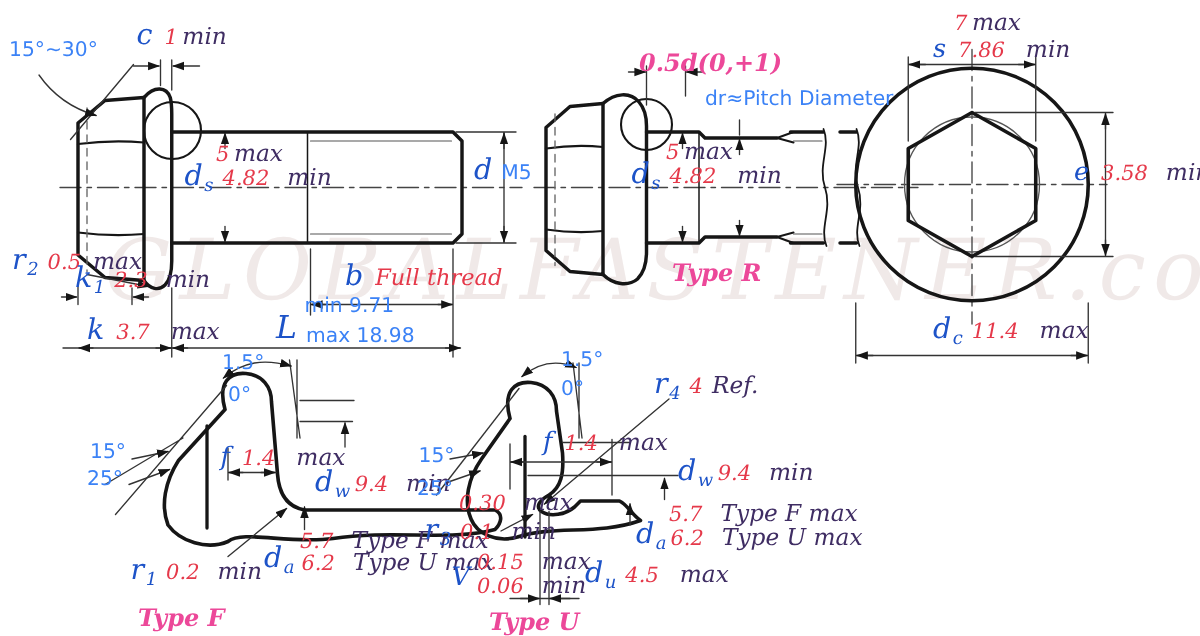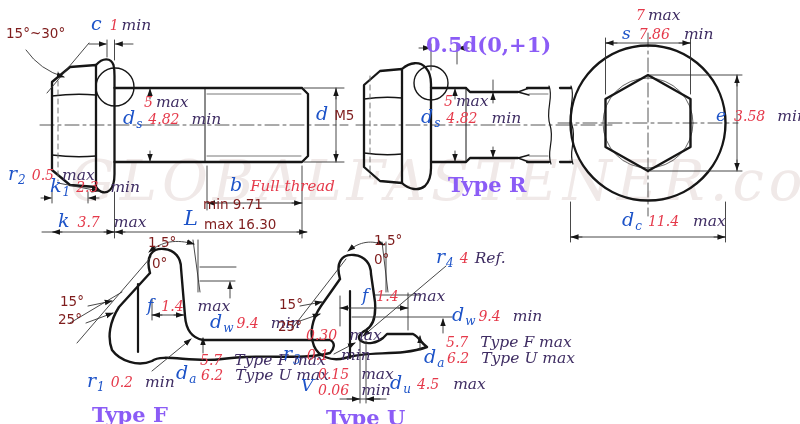--- a/index.html
+++ b/index.html
@@ -7,22 +7,22 @@
          font-family:"DejaVu Serif", serif;}
   svg{position:absolute;left:0;top:0;z-index:1;}
   #wm{position:absolute;left:70px;top:148px;z-index:0;font-style:italic;
       font-size:56px;letter-spacing:5px;color:#f0e9e8;white-space:nowrap;
       font-family:"DejaVu Serif",serif;}
   .lbl{position:absolute;z-index:2;white-space:nowrap;line-height:1;display:flex;align-items:baseline;}
   .sym{color:#1d53c8;font-style:italic;font-size:19px;font-family:"DejaVu Serif",serif;}
   .sub{color:#1d53c8;font-style:italic;font-size:12px;position:relative;top:4px;margin-left:1px;}
   .val{color:#e5394a;font-style:italic;font-size:14px;font-family:"DejaVu Serif",serif;}
   .lim{color:#3f2d63;font-style:italic;font-size:15.5px;font-family:"DejaVu Serif",serif;}
-  .note{color:#7f1d1d;font-style:normal;font-size:13.5px;font-family:"DejaVu Sans",sans-serif;}
-  .tl{color:#8b5cf6;font-weight:bold;font-size:21px;font-family:"DejaVu Serif",serif;}
+  .note{color:#3b82f6;font-style:normal;font-size:13.5px;font-family:"DejaVu Sans",sans-serif;}
+  .tl{color:#ec4899;font-style:italic;font-weight:bold;font-size:16px;font-family:"DejaVu Serif",serif;}
   .g6{margin-left:6px}.g8{margin-left:8px}.g12{margin-left:12px}.g14{margin-left:14px}.g3{margin-left:3px}
   .big{font-size:21px}
 </style>
 </head>
 <body>
 
 <div id="stage">
 
   <div id="wm">GLOBALFASTENER.com</div>
 
@@ -199,25 +199,28 @@
     <span class="sym">b</span>
     <span class="val g8" style="font-size:15px">Full thread</span>
   </div>
   <div class="lbl" style="left:203px;top:198px">
     <span class="note">min 9.71</span>
   </div>
   <div class="lbl" style="left:184px;top:208px">
     <span class="sym big">L</span>
   </div>
   <div class="lbl" style="left:204px;top:218px">
-    <span class="note">max 16.30</span>
+    <span class="note">max 18.98</span>
   </div>
 
   <div class="lbl" style="left:426px;top:34px">
     <span class="tl">0.5d(0,+1)</span>
+  </div>
+  <div class="lbl" style="left:470px;top:60px">
+    <span class="note">dr≈Pitch Diameter</span>
   </div>
   <div class="lbl" style="left:444px;top:94px">
     <span class="val">5</span>
     <span class="lim g3">max</span>
   </div>
   <div class="lbl" style="left:421px;top:107px">
     <span class="sym">d</span>
     <span class="sub">s</span>
     <span class="val g6">4.82</span>
     <span class="lim g14">min</span>

